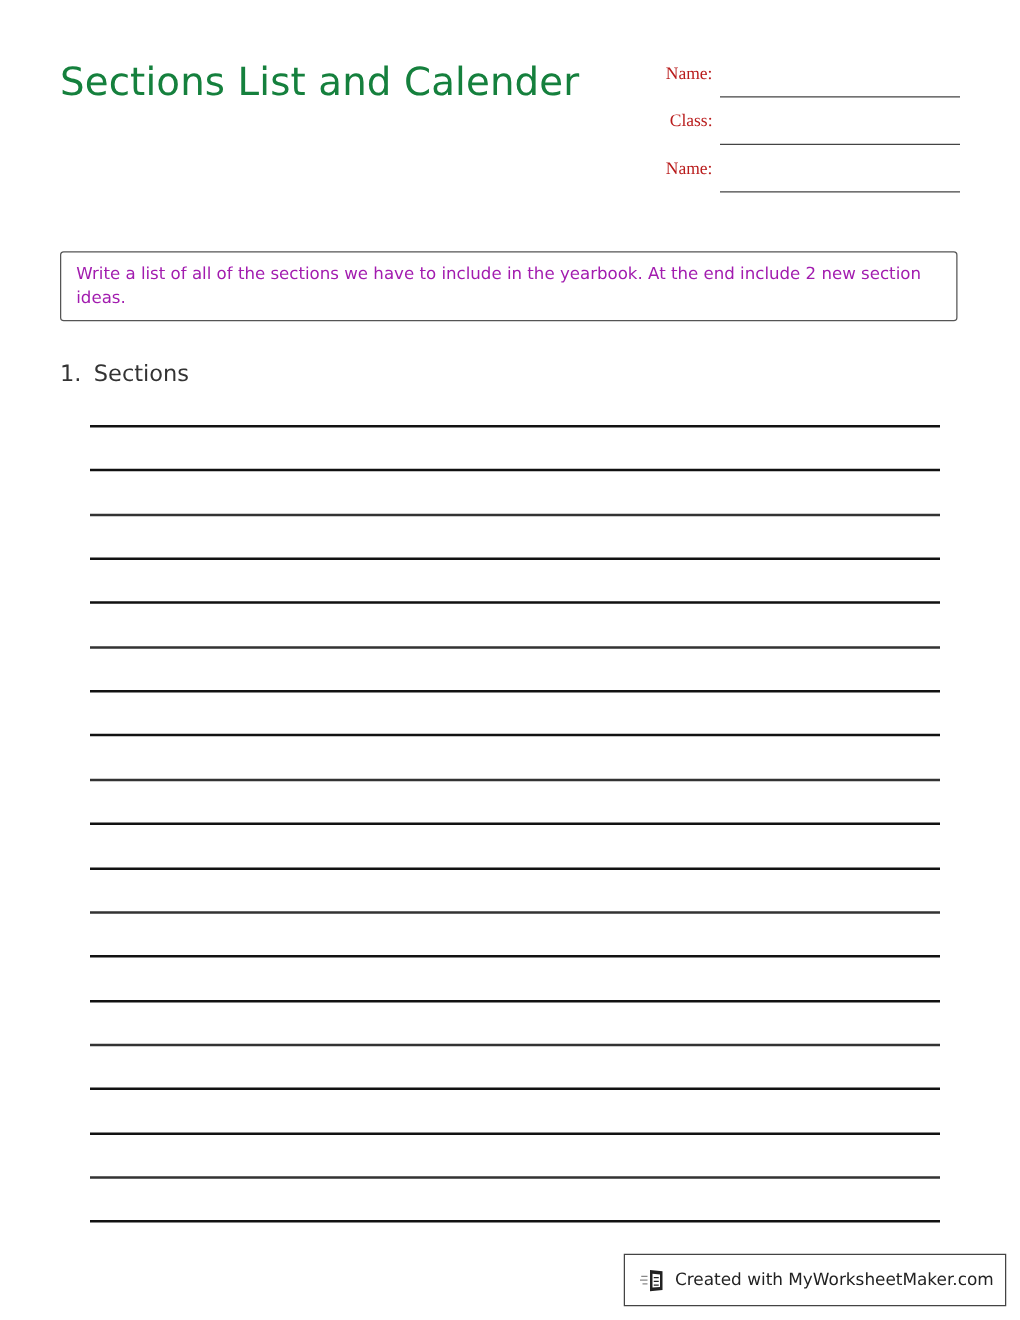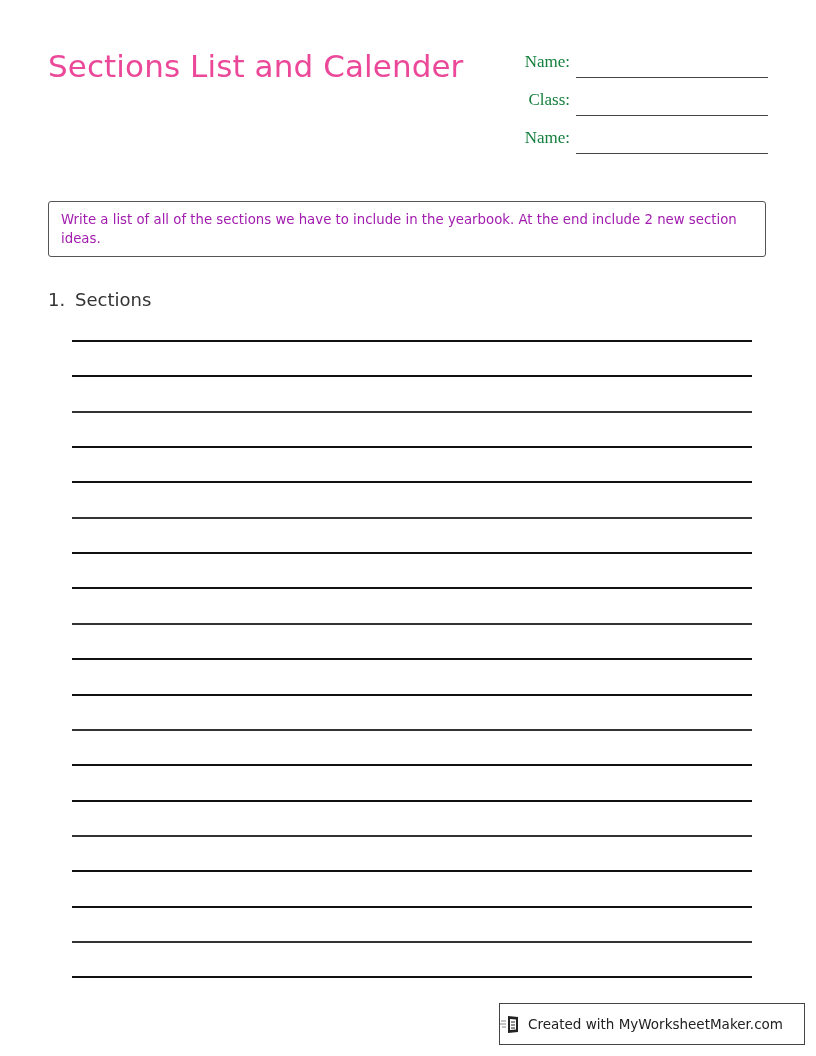--- a/index.html
+++ b/index.html
@@ -1,27 +1,27 @@
 <!DOCTYPE html>
 <html><head>
   <meta charset="utf-8">
   <style>
     html, body { margin: 0; padding: 0; background: #ffffff; }
     body { width: 816px; height: 1056px; position: relative; overflow: hidden; font-family: "DejaVu Sans", sans-serif; color: #222; }
-    .title { position: absolute; left: 48px; top: 48px; font-size: 31px; font-weight: normal; color: #ec4899; margin: 0; letter-spacing: 0.1px; font-family: "DejaVu Sans", sans-serif; }
+    .title { position: absolute; left: 48px; top: 48px; font-size: 31px; font-weight: normal; color: #15803d; margin: 0; letter-spacing: 0.1px; font-family: "DejaVu Sans", sans-serif; }
     .field { position: absolute; left: 500px; width: 268px; height: 30px; }
-    .field .label { position: absolute; right: 198px; top: 0; font-family: "Liberation Serif", serif; font-size: 17px; color: #15803d; white-space: nowrap; }
+    .field .label { position: absolute; right: 198px; top: 0; font-family: "Liberation Serif", serif; font-size: 14px; color: #b91c1c; white-space: nowrap; }
     .field .line { position: absolute; left: 76px; right: 0; top: 25px; border-bottom: 1.3px solid #444; }
     .instr { position: absolute; left: 48px; top: 201px; width: 718px; height: 56px; border: 1.3px solid #555; border-radius: 3px; box-sizing: border-box; padding: 8px 12px; font-size: 13.3px; line-height: 19px; color: #a21caf; }
     .q { position: absolute; left: 48px; top: 289px; font-size: 18px; color: #333; }
     .q .num { display: inline-block; width: 27px; }
     .wlines { position: absolute; left: 72px; top: 340px; width: 680px; }
     .wline { position: absolute; left: 0; width: 680px; height: 0; border-top: 2px solid #111; }
     .wline.alt { border-top: 2.5px solid #333; }
-    .footer { position: absolute; left: 499px; top: 1003px; width: 306px; height: 42px; border: 1.3px solid #444; box-sizing: border-box; display: flex; align-items: center; font-size: 13.5px; color: #222; }
+    .footer { position: absolute; left: 499px; top: 1003px; width: 306px; height: 42px; border: 1.3px solid #444; box-sizing: border-box; display: flex; align-items: center; padding-left: 12px; font-size: 13.5px; color: #222; }
     .footer svg { margin-right: 6px; }
   </style>
 </head>
 <body>
 
 <h1 class="title">Sections List and Calender</h1>
 
 <div class="field" style="top:52px;">
   <span class="label">Name:</span>
   <span class="line"></span>

